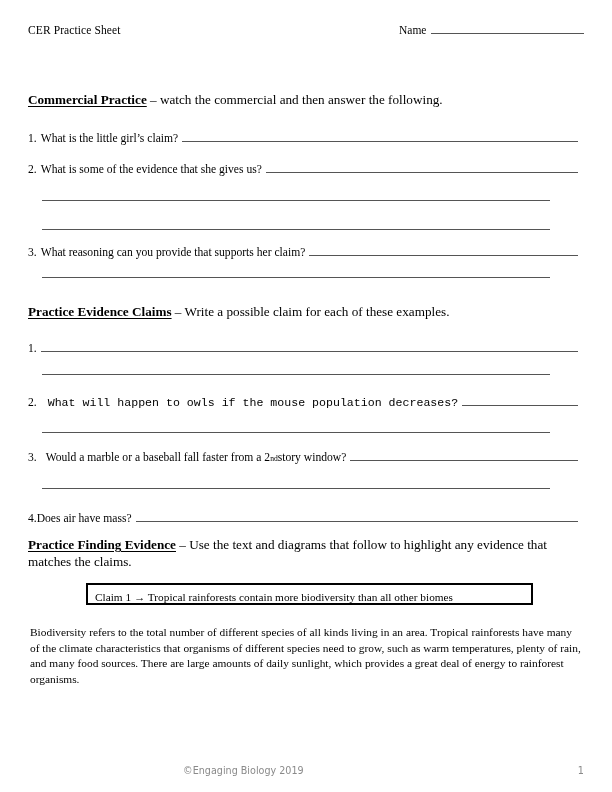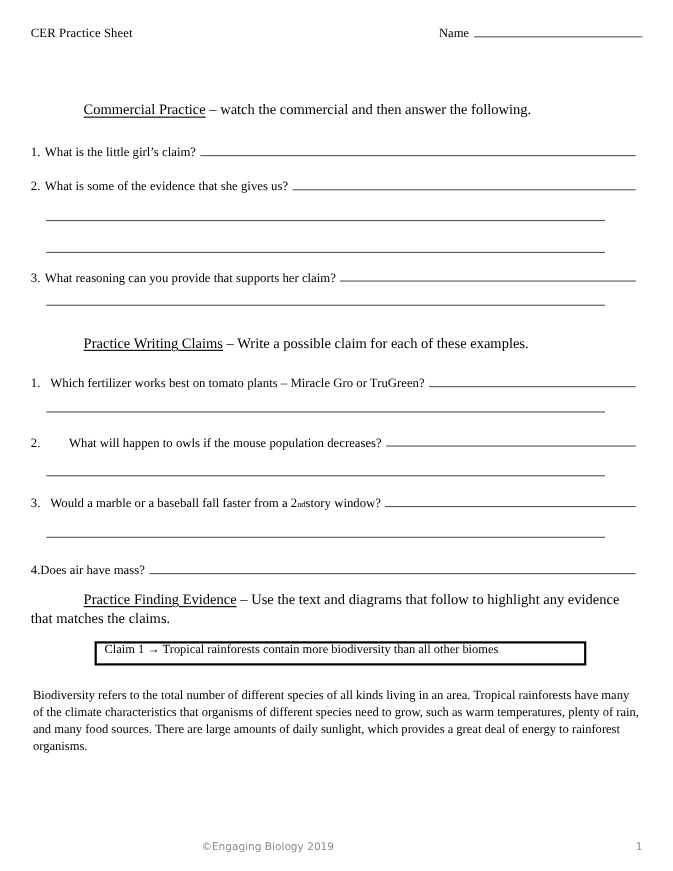--- a/index.html
+++ b/index.html
@@ -49,24 +49,23 @@
 
   
   .section-head {
     position: absolute;
     left: 28px;
     font-size: 13.2px;
     line-height: 16.5px;
     width: 556px;
   }
   .section-head .hd {
-    font-weight: normal;
+    font-weight: bold;
     text-decoration: underline;
     text-underline-offset: 1.5px;
-    margin-left: 48px;
   }
 
   
   .q {
     position: absolute;
     left: 28px;
     font-size: 11.6px;
     line-height: 14px;
     display: flex;
     align-items: baseline;
@@ -99,21 +98,21 @@
   
   .claim-box {
     position: absolute;
     left: 86px;
     top: 583px;
     width: 447px;
     height: 22px;
     border: 2.2px solid #000;
     box-sizing: border-box;
     display: flex;
-    align-items: flex-start;
+    align-items: flex-end;
     padding-left: 7px;
     font-size: 11.3px;
   }
 
   
   .body-par {
     position: absolute;
     left: 30px;
     width: 552px;
     font-size: 11.4px;
@@ -173,33 +172,32 @@
   <div class="ruleline" style="top:229px;"></div>
 
   <div class="q wide" style="top:245px;">
     <span class="num">3.</span>
     <span class="txt" style="margin-left:4px;">What reasoning can you provide that supports her claim?</span>
     <span class="blank"></span>
   </div>
   <div class="ruleline" style="top:277px;"></div>
 
   <div class="section-head" style="top:304px;">
-    <span class="hd">Practice Writing Claims</span><span> – Write a possible claim for each of these examples.</span>
+    <span class="hd">Practice Evidence Claims</span><span> – Write a possible claim for each of these examples.</span>
   </div>
 
   <div class="q wide" style="top:341px;">
     <span class="num">1.</span>
-    <span class="txt" style="margin-left:9px;">Which fertilizer works best on tomato plants – Miracle Gro or TruGreen?</span>
     <span class="blank"></span>
   </div>
   <div class="ruleline" style="top:374px;"></div>
 
   <div class="q wide" style="top:395px;">
     <span class="num">2.</span>
-    <span class="txt" style="margin-left:26px;">What will happen to owls if the mouse population decreases?</span>
+    <span class="txt" style="margin-left:11px;font-family:Liberation Mono, monospace;">What will happen to owls if the mouse population decreases?</span>
     <span class="blank"></span>
   </div>
   <div class="ruleline" style="top:432px;"></div>
 
   <div class="q wide" style="top:450px;">
     <span class="num">3.</span>
     <span class="txt" style="margin-left:9px;text-align:center;">Would a marble or a baseball fall faster from a 2</span>
       <sup>nd</sup>
       <span> story window?</span>
     <span class="blank"></span>

